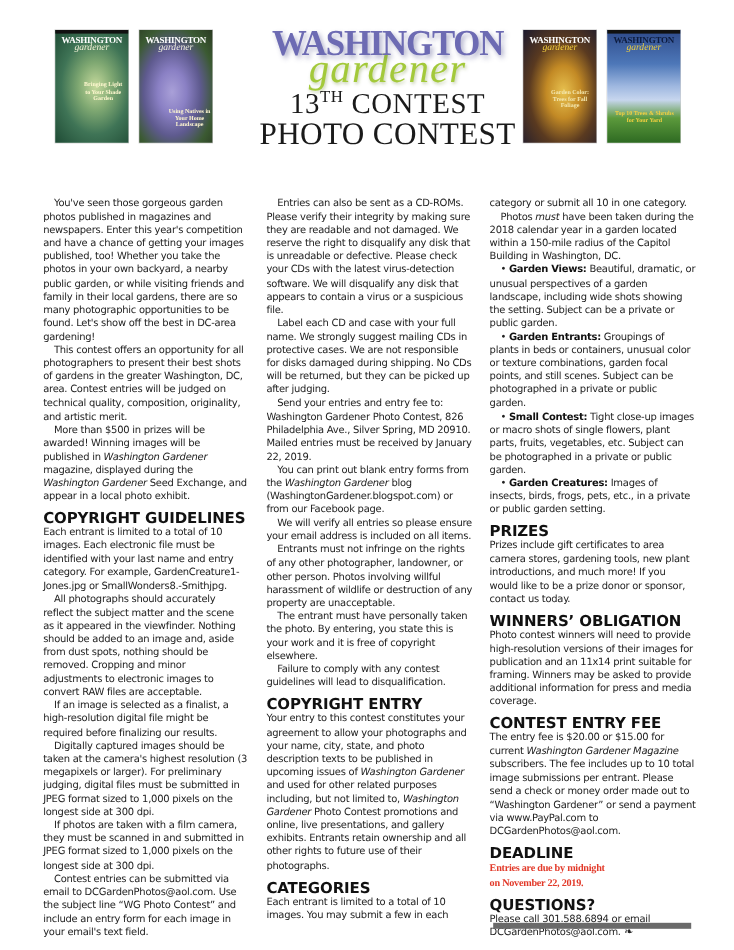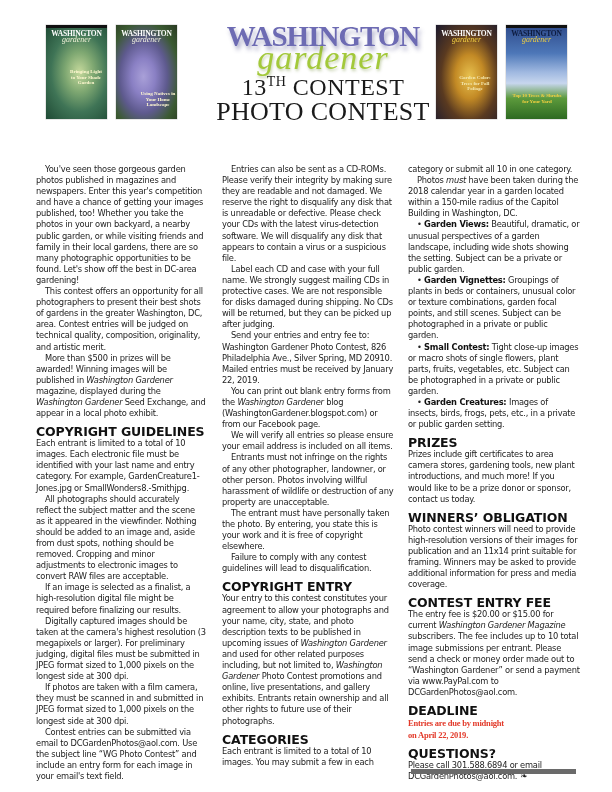--- a/index.html
+++ b/index.html
@@ -107,34 +107,34 @@
   <p class="noindent"><span>Your entry to this contest constitutes your agreement to allow your photographs and your name, city, state, and photo description texts to be published in upcoming issues of </span><em>Washington Gardener</em><span> and used for other related purposes including, but not limited to, </span><em>Washington Gardener</em><span> Photo Contest promotions and online, live presentations, and gallery exhibits. Entrants retain ownership and all other rights to future use of their photographs.</span></p>
 
   <h2>CATEGORIES</h2>
   <p class="noindent" style="height:22px; overflow:hidden;">Each entrant is limited to a total of 10 images. You may submit a few in each category or submit all 10 in one category.</p>
 </div>
 
 <div class="col col3">
   <p class="noindent">category or submit all 10 in one category.</p>
   <p><span>Photos </span><em>must</em><span> have been taken during the 2018 calendar year in a garden located within a 150-mile radius of the Capitol Building in Washington, DC.</span></p>
   <p class="bullet">• <b>Garden Views:</b><span> Beautiful, dramatic, or unusual perspectives of a garden landscape, including wide shots showing the setting. Subject can be a private or public garden.</span></p>
-  <p class="bullet">• <b>Garden Vignettes:</b><span> Groupings of plants in beds or containers, unusual color or texture combinations, garden focal points, and still scenes. Subject can be photographed in a private or public garden.</span></p>
+  <p class="bullet">• <b>Garden Entrants:</b><span> Groupings of plants in beds or containers, unusual color or texture combinations, garden focal points, and still scenes. Subject can be photographed in a private or public garden.</span></p>
   <p class="bullet">• <b>Small Contest:</b><span> Tight close-up images or macro shots of single flowers, plant parts, fruits, vegetables, etc. Subject can be photographed in a private or public garden.</span></p>
   <p class="bullet">• <b>Garden Creatures:</b><span> Images of insects, birds, frogs, pets, etc., in a private or public garden setting.</span></p>
 
   <h2>PRIZES</h2>
   <p class="noindent">Prizes include gift certificates to area camera stores, gardening tools, new plant introductions, and much more! If you would like to be a prize donor or sponsor, contact us today.</p>
 
   <h2>WINNERS’ OBLIGATION</h2>
   <p class="noindent">Photo contest winners will need to provide high-resolution versions of their images for publication and an 11x14 print suitable for framing. Winners may be asked to provide additional information for press and media coverage.</p>
 
   <h2>CONTEST ENTRY FEE</h2>
   <p class="noindent"><span>The entry fee is $20.00 or $15.00 for current </span><em>Washington Gardener Magazine</em><span> subscribers. The fee includes up to 10 total image submissions per entrant. Please send a check or money order made out to “Washington Gardener” or send a payment via www.PayPal.com to DCGardenPhotos@aol.com.</span></p>
 
   <h2>DEADLINE</h2>
   <div class="deadline">Entries are due by midnight</div>
-  <div class="deadline">on April 22, 2019.</div>
+  <div class="deadline">on November 22, 2019.</div>
 
   <h2>QUESTIONS?</h2>
   <p class="noindent"><span>Please call 301.588.6894 or email DCGardenPhotos@aol.com.</span><span class="end-icon">❧</span></p>
 </div>
 
 <div class="footer-bar"></div>
 
 </body></html>

